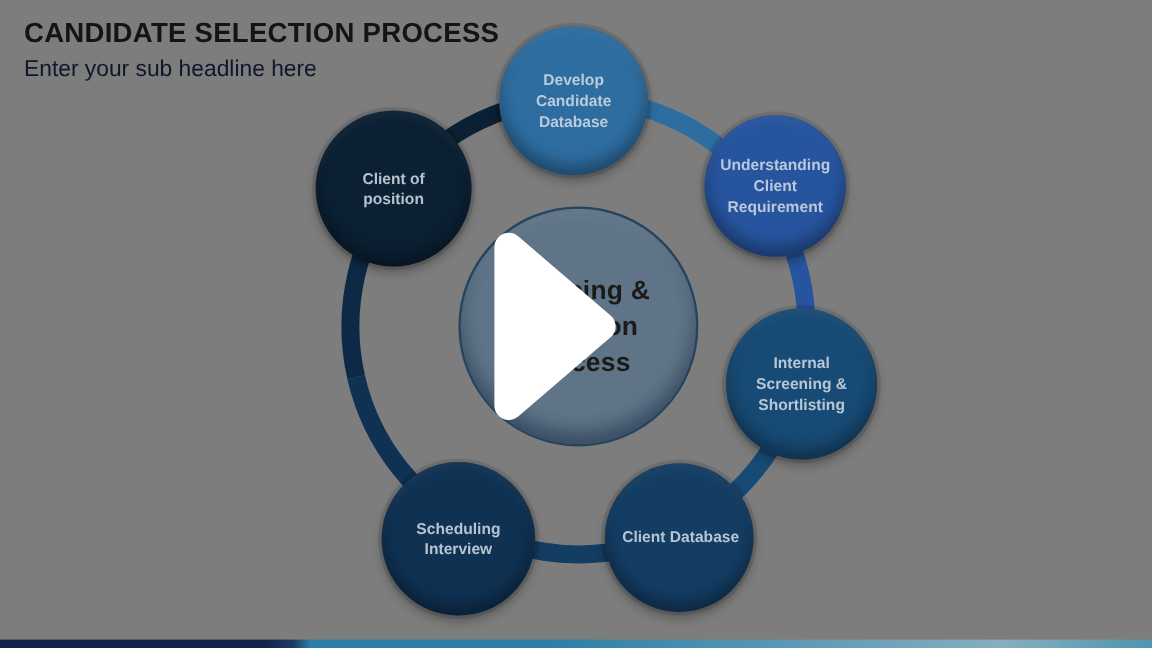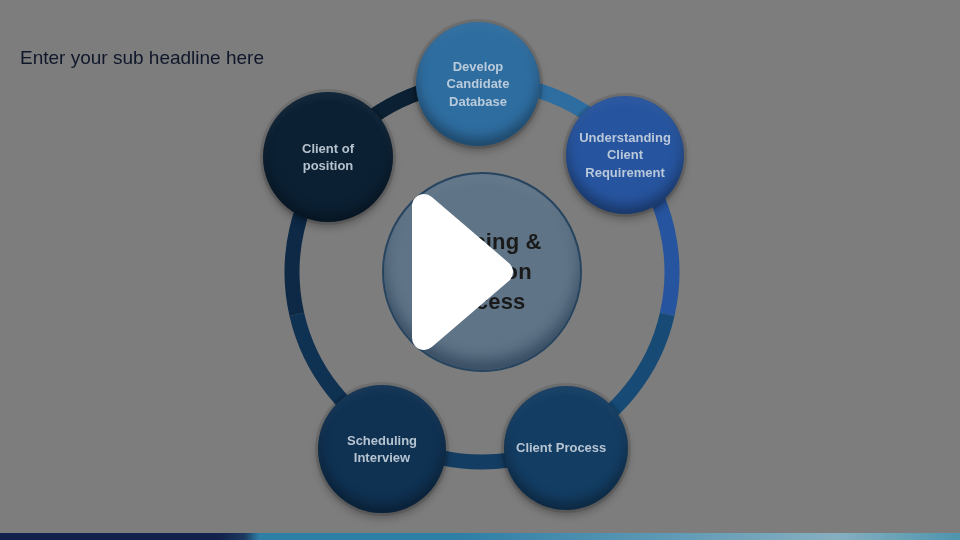--- a/index.html
+++ b/index.html
@@ -16,29 +16,29 @@
     white-space:nowrap;
   }
   .subtitle{
     position:absolute;left:20px;top:47px;
     font-size:19px;font-weight:400;color:#0f172a;white-space:nowrap;
   }
   
   .ring-svg{position:absolute;left:0;top:0;z-index:1;}
   .step{
     position:absolute;border-radius:50%;z-index:3;
-    display:flex;align-items:center;justify-content:flex-start;text-align:center;
+    display:flex;align-items:center;justify-content:flex-end;text-align:center;
     color:rgba(206,216,226,.88);font-size:13px;font-weight:600;line-height:1.32;
     padding:0;box-sizing:border-box;
     box-shadow:0 5px 9px rgba(0,0,0,.28), 0 0 0 3px rgba(0,0,0,.10),
                inset 0 -8px 12px rgba(0,0,0,.34), inset 0 5px 8px rgba(255,255,255,.05);
   }
   .step span{display:block;padding:0 12px;}
   .step-1{left:416px;top:22px;width:124px;height:124px;}
-  .step-2{left:566px;top:96px;width:118px;height:118px;}
+  .step-2{left:587px;top:96px;width:118px;height:118px;}
   .step-3{left:605px;top:257px;width:126px;height:126px;}
   .step-4{left:504px;top:386px;width:124px;height:124px;}
   .step-5{left:318px;top:385px;width:128px;height:128px;}
   .step-6{left:227px;top:254px;width:132px;height:132px;font-size:12.5px;}
   .step-7{left:263px;top:92px;width:130px;height:130px;}
   .center-circle{
     position:absolute;left:382px;top:172px;width:200px;height:200px;
     border-radius:50%;z-index:2;border:2px solid #27445f;box-sizing:border-box;
     display:flex;align-items:center;justify-content:center;text-align:center;
     box-shadow:inset 0 -10px 14px rgba(10,30,55,.45), inset 0 6px 10px rgba(255,255,255,.06);
@@ -51,20 +51,21 @@
   
   .footer-strip{
     position:absolute;left:0;bottom:0;width:960px;height:7px;z-index:8;
   }
 </style>
 </head>
 <body>
 
 <div class="stage">
 
+  <div class="title">CANDIDATE SELECTION PROCESS</div>
   <div class="subtitle">Enter your sub headline here</div>
 
   <svg class="ring-svg" width="960" height="540">
     <path d="M 482 82 A 190 190 0 0 1 630.5 153.5" fill="none" stroke-width="15" stroke="#2e6da0"></path>
     <path d="M 630.5 153.5 A 190 190 0 0 1 667.2 314.3" fill="none" stroke-width="15" stroke="#26549e"></path>
     <path d="M 667.2 314.3 A 190 190 0 0 1 564.4 443.2" fill="none" stroke-width="15" stroke="#174a74"></path>
     <path d="M 564.4 443.2 A 190 190 0 0 1 399.6 443.2" fill="none" stroke-width="15" stroke="#133d63"></path>
     <path d="M 399.6 443.2 A 190 190 0 0 1 296.8 314.3" fill="none" stroke-width="15" stroke="#0f3152"></path>
     <path d="M 296.8 314.3 A 190 190 0 0 1 333.5 153.5" fill="none" stroke-width="15" stroke="#0d2946"></path>
     <path d="M 333.5 153.5 A 190 190 0 0 1 482 82" fill="none" stroke-width="15" stroke="#0b2033"></path>
@@ -77,22 +78,25 @@
       <div>Process</div>
     </div>
   </div>
 
   <div class="step step-1" style="background: rgb(46, 109, 160);">
     <span>Develop Candidate Database</span>
   </div>
   <div class="step step-2" style="background: rgb(38, 84, 158);">
     <span>Understanding Client Requirement</span>
   </div>
+  <div class="step step-3" style="background: rgb(23, 74, 116);">
+    <span>Internal Screening &amp; Shortlisting</span>
+  </div>
   <div class="step step-4" style="background: rgb(19, 61, 99);">
-    <span>Client Process</span>
+    <span>Client Database</span>
   </div>
   <div class="step step-5" style="background: rgb(15, 49, 82);">
     <span>Scheduling Interview</span>
   </div>
   <div class="step step-7" style="background: rgb(11, 32, 51);">
     <span>Client of position</span>
   </div>
 
   <svg class="play-wrap" width="960" height="540">
     <path d="M 424 206 L 501 272 L 424 338 Z" fill="#ffffff" stroke="#ffffff" stroke-width="24" stroke-linejoin="round"></path>

